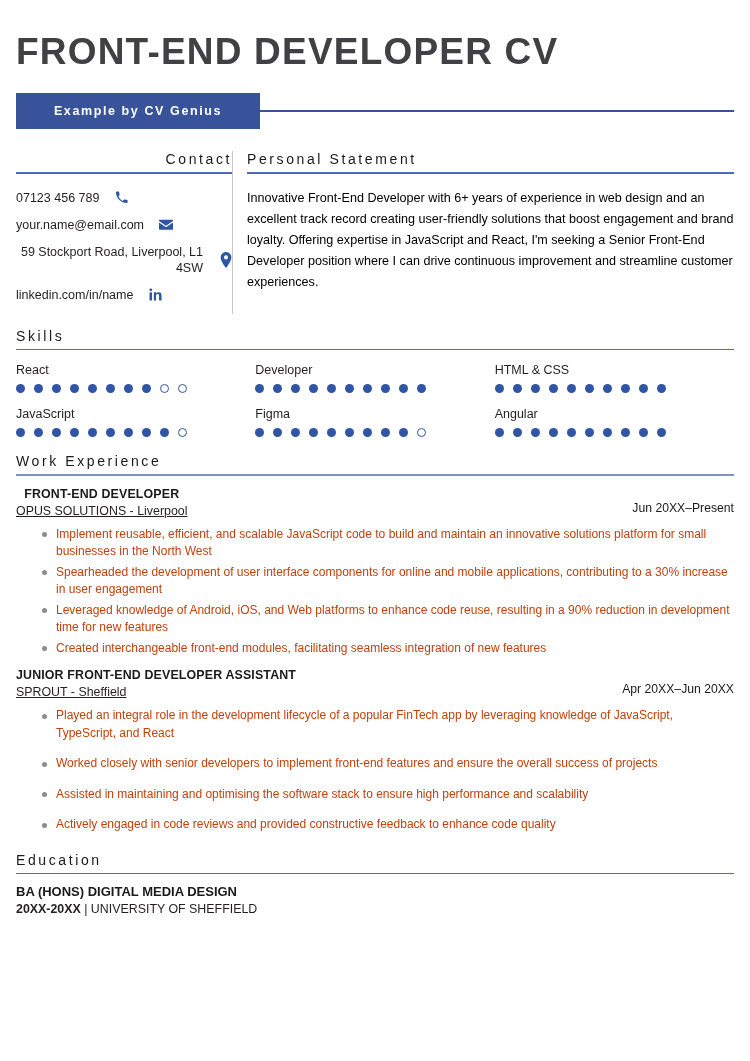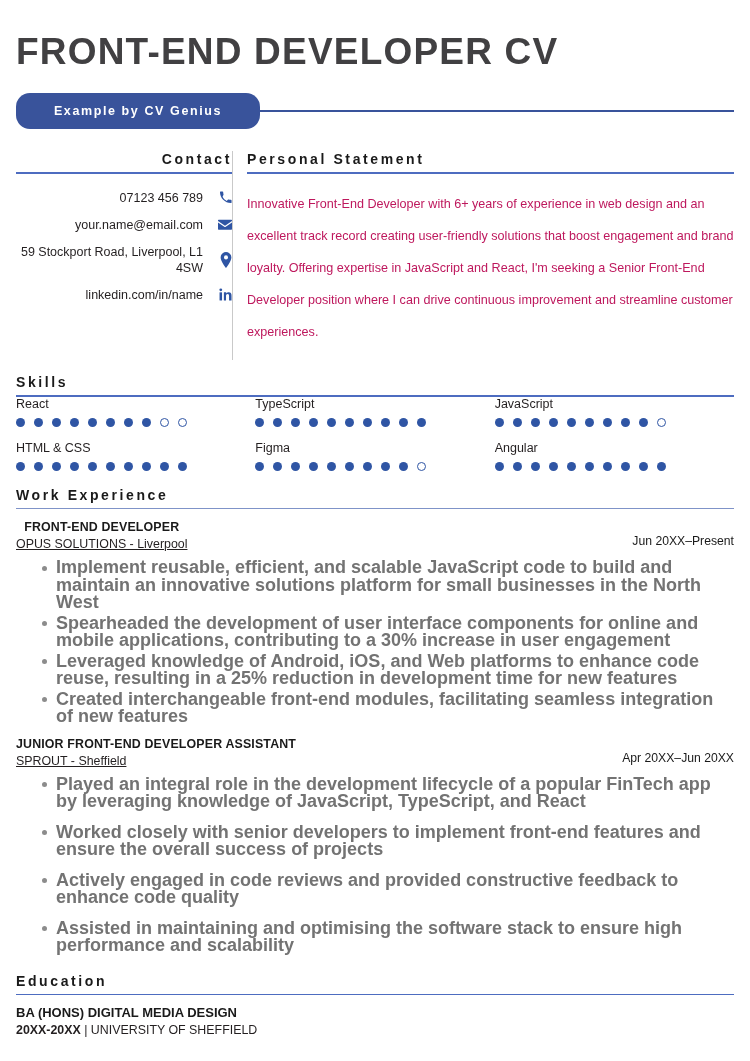--- a/index.html
+++ b/index.html
@@ -47,32 +47,31 @@
     font-size: 12.5px;
     font-weight: bold;
     letter-spacing: 1.6px;
     height: 36px;
     min-width: 244px;
     display: flex;
     align-items: center;
     justify-content: center;
     box-sizing: border-box;
     padding: 0 14px;
-    border-radius: 14px;
   }
   .banner-line {
     flex: 1;
     height: 2px;
     background: #39539b;
   }
 
   
   .sec-head {
     font-size: 14px;
-    font-weight: bold;
+    font-weight: normal;
     letter-spacing: 2.6px;
     color: #1a1a1a;
     padding-bottom: 5px;
   }
   .rule {
     height: 1.6px;
     background: #4d6cc0;
     width: 100%;
   }
   .rule-soft {
@@ -102,21 +101,20 @@
     padding-left: 14px;
   }
   .sec-head.right { text-align: right; }
 
   .contact-list {
     margin-top: 16px;
   }
   .contact-row {
     display: flex;
     align-items: center;
-    justify-content: flex-end;
     margin-bottom: 11px;
   }
   .contact-text {
     font-size: 12.5px;
     line-height: 16px;
     color: #231f20;
     text-align: right;
   }
   .contact-icon {
     width: 20px;
@@ -125,27 +123,28 @@
     align-items: center;
     justify-content: flex-end;
     margin-left: 9px;
     color: #2f55a4;
   }
   .contact-icon svg { display: block; }
 
   .statement-text {
     margin-top: 14px;
     font-size: 12.6px;
-    line-height: 32px;
-    color: #be185d;
+    line-height: 21px;
+    color: #000000;
   }
 
   
   .skills-sec { margin-top: 14px; }
   .skills-grid {
+    margin-top: 13px;
     display: grid;
     grid-template-columns: repeat(3, 1fr);
     row-gap: 14px;
     column-gap: 0;
   }
   .skill-name {
     font-size: 12.5px;
     color: #231f20;
     margin-bottom: 7px;
   }
@@ -187,26 +186,25 @@
     white-space: nowrap;
     padding-top: 14px;
   }
   ul.bullets {
     margin: 8px 0 0 0;
     padding: 0 0 0 26px;
     list-style: none;
   }
   ul.bullets li {
     position: relative;
-    font-size: 18px;
+    font-size: 12px;
     line-height: 17.5px;
-    color: #737373;
+    color: #c2410c;
     margin-bottom: 3px;
     padding-left: 14px;
-    font-weight: bold;
   }
   ul.bullets li:before {
     content: "";
     position: absolute;
     left: 0;
     top: 6.5px;
     width: 5px;
     height: 5px;
     border-radius: 50%;
     background: #8c8c8c;
@@ -312,21 +310,36 @@
             <span class="dot on"></span>
             <span class="dot on"></span>
             <span class="dot on"></span>
             <span class="dot on"></span>
             <span class="dot on"></span>
             <span class="dot off"></span>
             <span class="dot off"></span>
           </div>
         </div>
         <div>
-          <div class="skill-name">TypeScript</div>
+          <div class="skill-name">Developer</div>
+          <div class="dots">
+            <span class="dot on"></span>
+            <span class="dot on"></span>
+            <span class="dot on"></span>
+            <span class="dot on"></span>
+            <span class="dot on"></span>
+            <span class="dot on"></span>
+            <span class="dot on"></span>
+            <span class="dot on"></span>
+            <span class="dot on"></span>
+            <span class="dot on"></span>
+          </div>
+        </div>
+        <div>
+          <div class="skill-name">HTML &amp; CSS</div>
           <div class="dots">
             <span class="dot on"></span>
             <span class="dot on"></span>
             <span class="dot on"></span>
             <span class="dot on"></span>
             <span class="dot on"></span>
             <span class="dot on"></span>
             <span class="dot on"></span>
             <span class="dot on"></span>
             <span class="dot on"></span>
@@ -339,35 +352,20 @@
             <span class="dot on"></span>
             <span class="dot on"></span>
             <span class="dot on"></span>
             <span class="dot on"></span>
             <span class="dot on"></span>
             <span class="dot on"></span>
             <span class="dot on"></span>
             <span class="dot on"></span>
             <span class="dot on"></span>
             <span class="dot off"></span>
-          </div>
-        </div>
-        <div>
-          <div class="skill-name">HTML &amp; CSS</div>
-          <div class="dots">
-            <span class="dot on"></span>
-            <span class="dot on"></span>
-            <span class="dot on"></span>
-            <span class="dot on"></span>
-            <span class="dot on"></span>
-            <span class="dot on"></span>
-            <span class="dot on"></span>
-            <span class="dot on"></span>
-            <span class="dot on"></span>
-            <span class="dot on"></span>
           </div>
         </div>
         <div>
           <div class="skill-name">Figma</div>
           <div class="dots">
             <span class="dot on"></span>
             <span class="dot on"></span>
             <span class="dot on"></span>
             <span class="dot on"></span>
             <span class="dot on"></span>
@@ -404,37 +402,37 @@
           <div class="job-head">
             <div>
               <div class="job-title">FRONT-END DEVELOPER</div>
               <div class="job-company">OPUS SOLUTIONS - Liverpool</div>
             </div>
             <div class="job-dates">Jun 20XX–Present</div>
           </div>
           <ul class="bullets">
             <li>Implement reusable, efficient, and scalable JavaScript code to build and maintain an innovative solutions platform for small businesses in the North West</li>
             <li>Spearheaded the development of user interface components for online and mobile applications, contributing to a 30% increase in user engagement</li>
-            <li>Leveraged knowledge of Android, iOS, and Web platforms to enhance code reuse, resulting in a 25% reduction in development time for new features</li>
+            <li>Leveraged knowledge of Android, iOS, and Web platforms to enhance code reuse, resulting in a 90% reduction in development time for new features</li>
             <li>Created interchangeable front-end modules, facilitating seamless integration of new features</li>
           </ul>
         </div>
         <div class="job">
           <div class="job-head">
             <div>
               <div class="job-title">JUNIOR FRONT-END DEVELOPER ASSISTANT</div>
               <div class="job-company">SPROUT - Sheffield</div>
             </div>
             <div class="job-dates">Apr 20XX–Jun 20XX</div>
           </div>
           <ul class="bullets spaced">
             <li>Played an integral role in the development lifecycle of a popular FinTech app by leveraging knowledge of JavaScript, TypeScript, and React</li>
             <li>Worked closely with senior developers to implement front-end features and ensure the overall success of projects</li>
+            <li>Assisted in maintaining and optimising the software stack to ensure high performance and scalability</li>
             <li>Actively engaged in code reviews and provided constructive feedback to enhance code quality</li>
-            <li>Assisted in maintaining and optimising the software stack to ensure high performance and scalability</li>
           </ul>
         </div>
       </div>
   </div>
 
   <div class="edu-sec">
     <div class="sec-head">Education</div>
     <div class="rule"></div>
     <div id="education">
         <div class="edu-entry">

